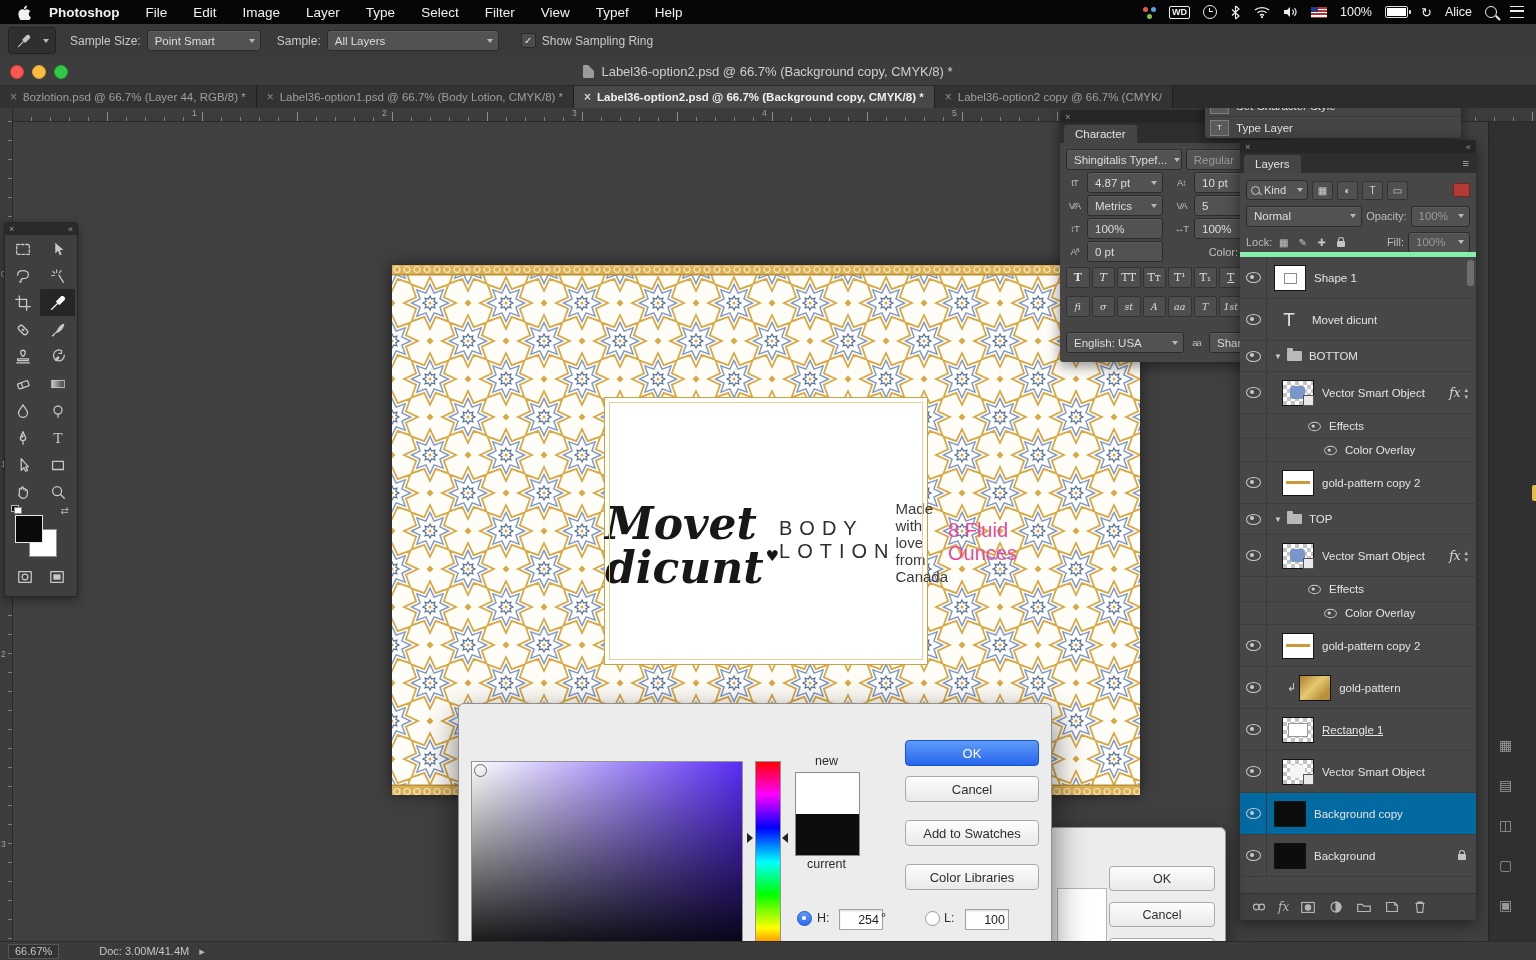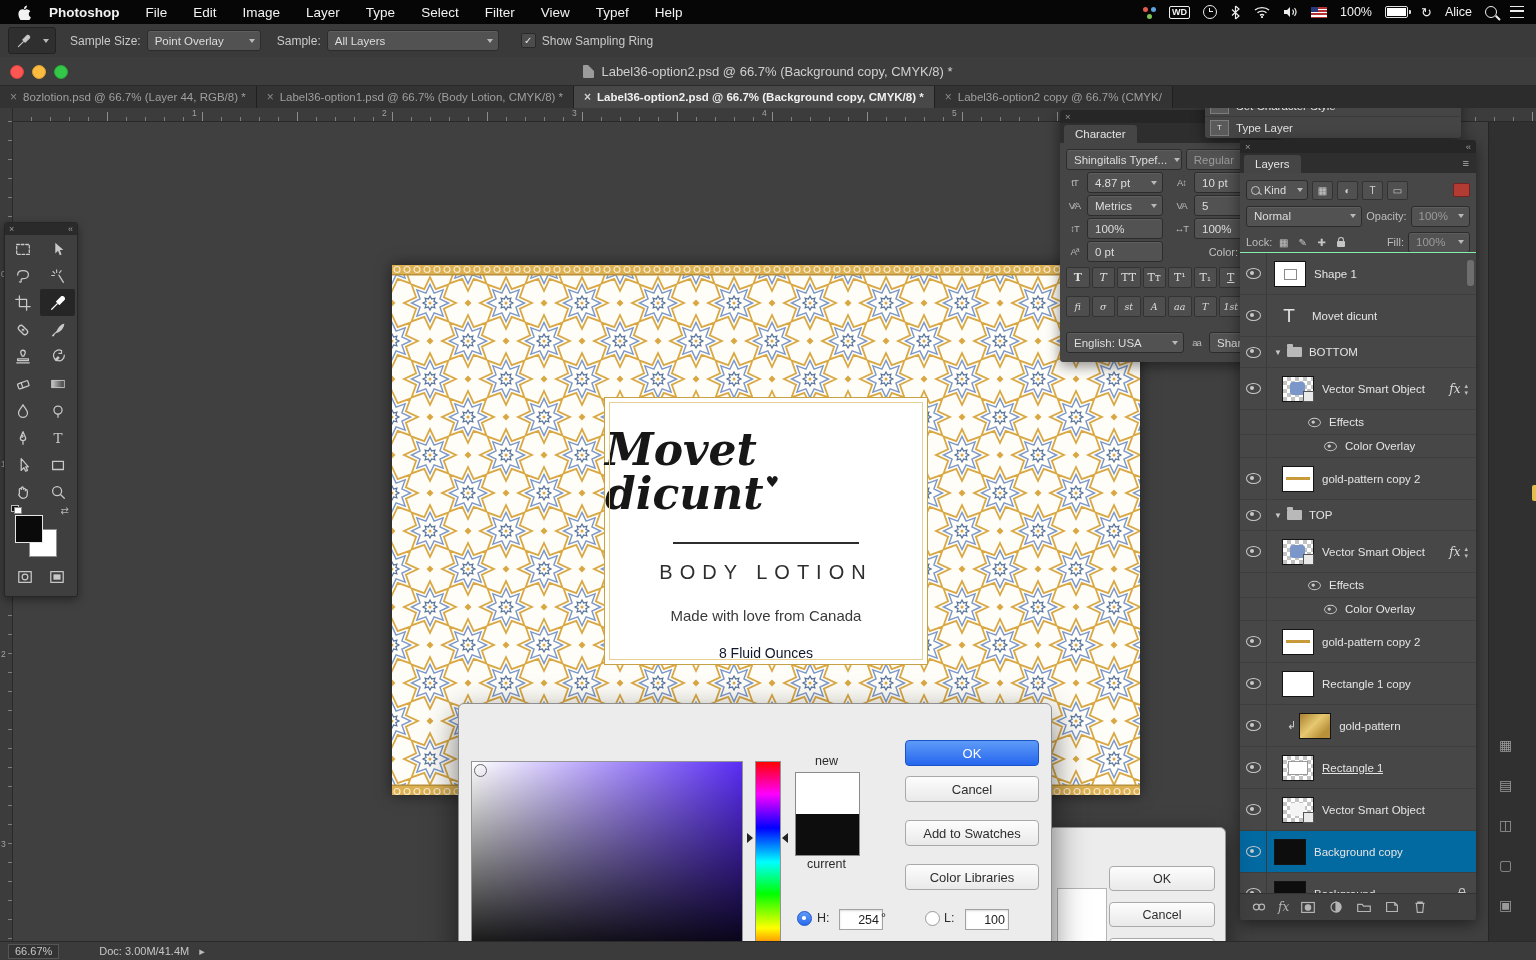--- a/index.html
+++ b/index.html
@@ -73,27 +73,27 @@
   .rt{position:absolute;top:0;font-size:8.5px;color:#a2a2a2}
   .ruler-corner{position:absolute;left:0;top:108px;width:12px;height:13px;background:#3c3c3c;border-right:1px solid #2a2a2a;border-bottom:1px solid #2a2a2a;z-index:10}
   .ruler-left{position:absolute;left:0;top:121px;width:12px;bottom:18px;background:#3c3c3c;border-right:1px solid #2a2a2a;z-index:10}
   .ruler-left::before{content:"";position:absolute;top:0;bottom:0;right:0;width:4px;
     background:repeating-linear-gradient(180deg,#7e7e7e 0 1px,transparent 1px 19px)}
   .rl{position:absolute;left:1px;font-size:8.5px;color:#a2a2a2}
 
   
   .document{position:absolute;left:392px;top:265px;width:748px;height:530px;z-index:2;box-shadow:0 0 14px rgba(0,0,0,.55);background:#fffdf8}
   .plabel{position:absolute;left:50%;top:132px;transform:translateX(-50%);width:322px;height:266px;background:#fff;
-    border:1.5px solid #c9a145;outline:1px solid #e6d193;outline-offset:-6px;display:flex;flex-direction:column;align-items:center;color:#222}
+    border:1.5px solid #c9a145;outline:1px solid #e6d193;outline-offset:-6px;display:flex;align-items:center;color:#222}
   .script{margin-top:30px;font-family:"DejaVu Serif",serif;font-style:italic;font-weight:700;font-size:44px;color:#171717;letter-spacing:0px;line-height:1}
   .script .heart{font-size:15px;vertical-align:22px;margin-left:2px}
   .ldiv{width:186px;height:2px;background:#2c2c2c;margin-top:26px}
   .lprod{margin-top:17px;font-size:20px;letter-spacing:7px;color:#2e2e2e;font-weight:500}
   .ltag{margin-top:23px;font-size:15px;color:#3a3a3a}
-  .lvol{margin-top:21px;font-size:14px;color:#0f172a}
+  .lvol{margin-top:21px;font-size:20px;color:#ec4899}
 
   
   .toolpal{position:absolute;left:4px;top:222px;width:72px;z-index:15;background:#3f3f3f;border:1px solid #262626;border-radius:3px;box-shadow:0 3px 10px rgba(0,0,0,.4)}
   .tp-head{height:12px;background:#2a2a2a;border-radius:2px 2px 0 0;display:flex;align-items:center;justify-content:space-between;padding:0 4px;color:#9a9a9a;font-size:9px}
   .trow{display:flex}
   .tcell{width:35px;height:27px;display:flex;align-items:center;justify-content:center}
   .tcell.sel{background:#262626;border-radius:2px}
   .ti{stroke:#c8c8c8;fill:none;stroke-width:1.4;stroke-linecap:round;stroke-linejoin:round}
   .swatches{position:relative;height:52px;margin-top:6px}
   .fgsw{position:absolute;left:10px;top:4px;width:26px;height:26px;background:#0a0a0a;border:1.5px solid #e6e6e6;z-index:2}
@@ -154,21 +154,21 @@
   .lp-row{display:flex;align-items:center;height:26px;gap:4px;font-size:11px;color:#bdbdbd}
   .kindctl{display:flex;align-items:center;background:#525252;border:1px solid #2c2c2c;border-radius:3px;height:18px;padding:0 4px;gap:4px;font-size:11px;color:#ddd}
   .minimag{width:7px;height:7px;border:1.3px solid #c5c5c5;border-radius:50%;position:relative;flex:none}
   .minimag::after{content:"";position:absolute;width:4px;height:1.3px;background:#c5c5c5;transform:rotate(45deg);right:-3.4px;bottom:-1px}
   .fico{width:19px;height:17px;background:#505050;border:1px solid #333;border-radius:2px;display:flex;align-items:center;justify-content:center;
     font-size:10px;color:#cfcfcf}
   .ftoggle{width:15px;height:12px;background:#b23b34;border:1px solid #742420;border-radius:2px;margin-left:auto}
   .lockico{font-size:10px;color:#c5c5c5;width:15px;text-align:center}
   .padlock{display:inline-block;width:8px;height:6px;background:#c5c5c5;border-radius:1px;position:relative;margin-top:5px}
   .padlock::before{content:"";position:absolute;left:1px;top:-4px;width:4px;height:4px;border:1.4px solid #c5c5c5;border-bottom:none;border-radius:3px 3px 0 0}
-  .lrows{position:absolute;left:0;right:0;top:112px;bottom:26px;overflow:hidden;border-top:1px solid #86efac}
+  .lrows{position:absolute;left:0;right:0;top:112px;bottom:26px;overflow:hidden;border-top:5px solid #86efac}
   .lrow{display:flex;align-items:center;border-bottom:1px solid #3e3e3e;position:relative}
   .h41{height:41px}.h30{height:30px}.h24{height:24px}.h22{height:22px}
   .lrow.selected{background:#0369a1}
   .eyecell{width:26px;align-self:stretch;border-right:1px solid #3a3a3a;display:flex;align-items:center;justify-content:center;flex:none}
   .eye{width:13px;height:9px;border:1px solid #c9c9c9;border-radius:55% 55%;position:relative;display:inline-block}
   .eye::after{content:"";position:absolute;left:3.2px;top:1.6px;width:4px;height:4px;border-radius:50%;background:#c9c9c9}
   .eye.sm{transform:scale(.85)}
   .lcontent{display:flex;align-items:center;flex:1;padding-left:7px;min-width:0}
   .lcontent.child{padding-left:15px}
   .lcontent.clipped{padding-left:20px}
@@ -289,21 +289,21 @@
 
   <div class="optionsbar">
     <span class="toolbtn">
       <svg width="16" height="16" viewBox="0 0 20 20" class="ti">
           <path d="M3 17 l6-6 M9 9 l2 2 M14 3 a2.4 2.4 0 0 1 3 3 l-5.5 5.5 -3-3z" fill="#c8c8c8"></path>
         </svg>
       <span class="car"></span>
     </span>
     <span class="olabel">Sample Size:</span>
     <span class="dd" style="width:100px">
-      <span>Point Overlay</span>
+      <span>Point Smart</span>
         <span class="car"></span>
     </span>
     <span class="olabel" style="margin-left:16px">Sample:</span>
     <span class="dd" style="width:158px">
       <span>All Layers</span>
         <span class="car"></span>
     </span>
     <span class="chk">✓</span>
     <span>Show Sampling Ring</span>
   </div>
@@ -836,29 +836,20 @@
           </div>
         <div class="lcontent child">
             <span class="thumb t-goldline"></span>
             <span class="lname">gold-pattern copy 2</span>
           </div>
       </div>
       <div class="lrow h41">
         <div class="eyecell">
             <span class="eye"></span>
           </div>
-        <div class="lcontent child">
-            <span class="thumb"></span>
-            <span class="lname">Rectangle 1 copy</span>
-          </div>
-      </div>
-      <div class="lrow h41">
-        <div class="eyecell">
-            <span class="eye"></span>
-          </div>
         <div class="lcontent clipped">
             <span class="clip">↳</span>
             <span class="thumb t-goldtex"></span>
             <span class="lname">gold-pattern</span>
           </div>
       </div>
       <div class="lrow h41">
         <div class="eyecell">
             <span class="eye"></span>
           </div>

